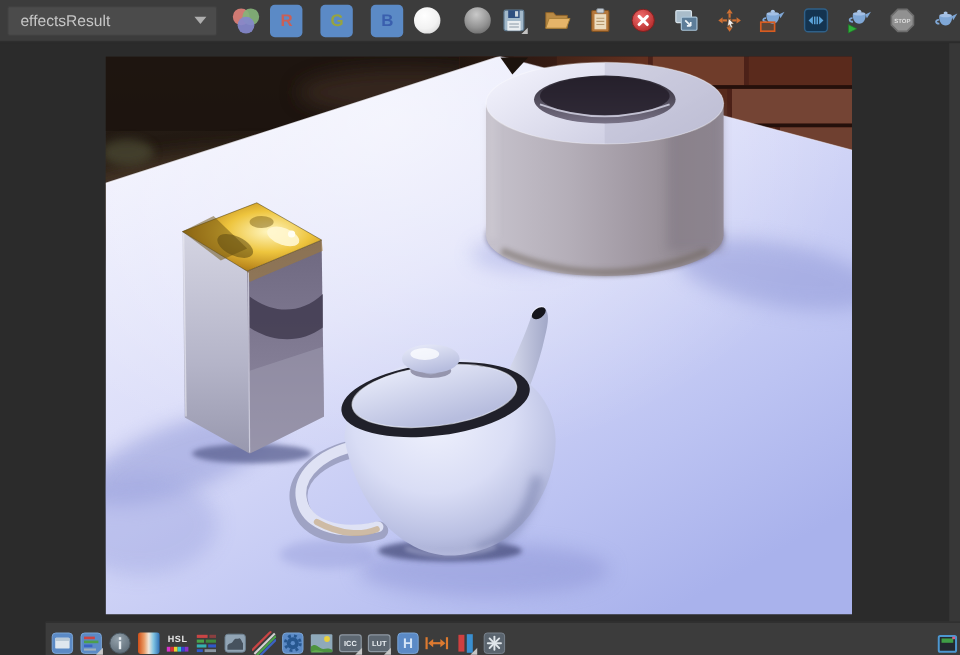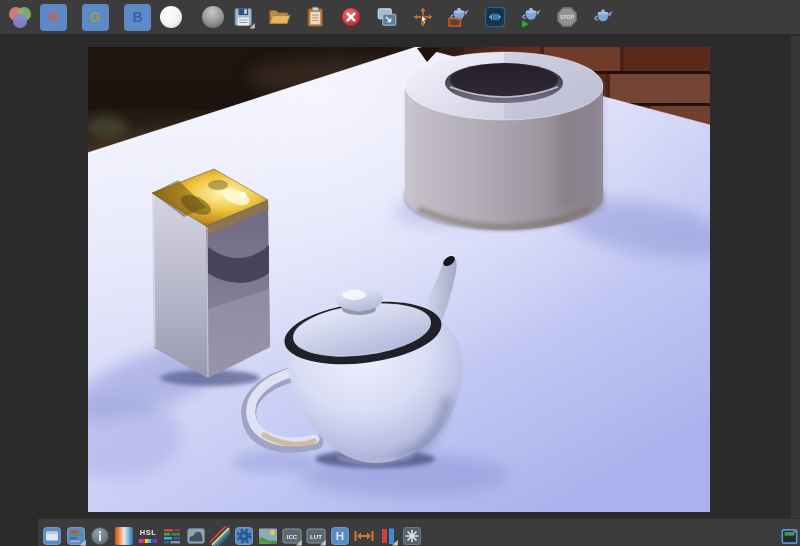--- a/index.html
+++ b/index.html
@@ -53,20 +53,24 @@
         <path d="M16 5.6 L20.8 3.2 L17.4 8.8 Z" fill="#7fa7d6"></path>
         <path d="M5.4 8.6 C2.2 8.4 2.2 12 5.8 11.6" stroke="#7fa7d6" stroke-width="1.5" fill="none"></path>
         <path d="M5.6 6 C5.6 4.8 8 4.1 11 4.1 C14 4.1 16.4 4.8 16.4 6 C16.4 10 14.6 13.2 11 13.2 C7.4 13.2 5.6 10 5.6 6 Z" fill="#7fa7d6"></path>
         <ellipse cx="11" cy="4.9" rx="5.2" ry="1.5" fill="#a3c0e6"></ellipse>
         <ellipse cx="11" cy="2.9" rx="1.7" ry="1.3" fill="#a9c4e6"></ellipse>
       </symbol>
     </defs>
   </svg>
 
   <div class="tb-top">
+    <div class="dropdown">
+      <span class="val">effectsResult</span>
+      <span class="dd-arrow"></span>
+    </div>
 
     <span class="icw rgbcirc">
       <svg width="28" height="24" viewBox="0 0 28 24">
         <circle cx="10" cy="9" r="7" fill="#dd8078" opacity=".92"></circle>
         <circle cx="18" cy="9" r="7" fill="#84b37a" opacity=".92"></circle>
         <circle cx="14" cy="16" r="7" fill="#8488cc" opacity=".92"></circle>
       </svg>
     </span>
 
     <button class="chanbtn r">

